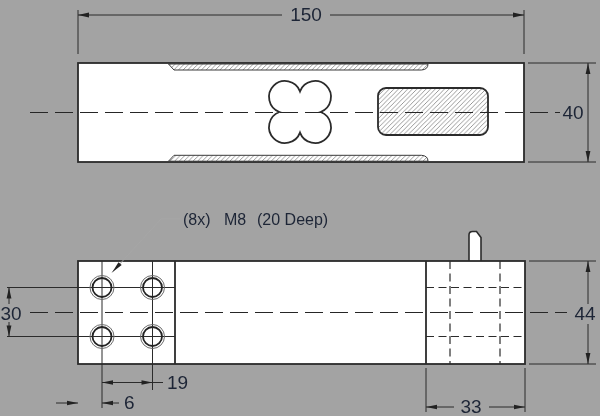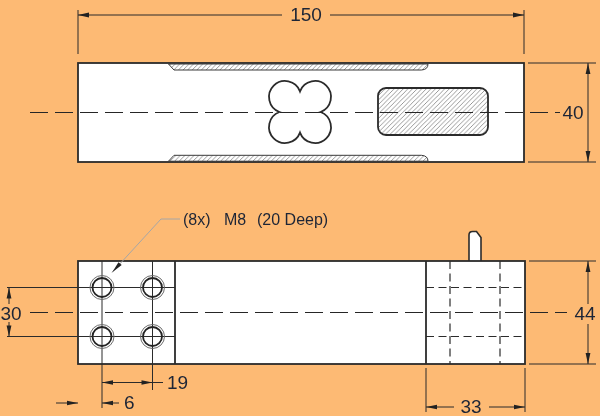--- a/index.html
+++ b/index.html
@@ -1,16 +1,16 @@
 <!DOCTYPE html>
 <html><head>
 <meta charset="utf-8">
 <style>
   html,body{margin:0;padding:0;background:#ffffff;}
-  .canvas{width:600px;height:416px;position:relative;background:#fdba74;overflow:hidden;}
+  .canvas{width:600px;height:416px;position:relative;background:#a3a3a3;overflow:hidden;}
   svg{display:block;}
   .dim-text{
     font-family:"Liberation Sans","DejaVu Sans",sans-serif;
     font-size:19px;
     fill:#1d2536;
   }
   .note-text{
     font-family:"Liberation Sans","DejaVu Sans",sans-serif;
     font-size:16px;
     fill:#1d2536;

